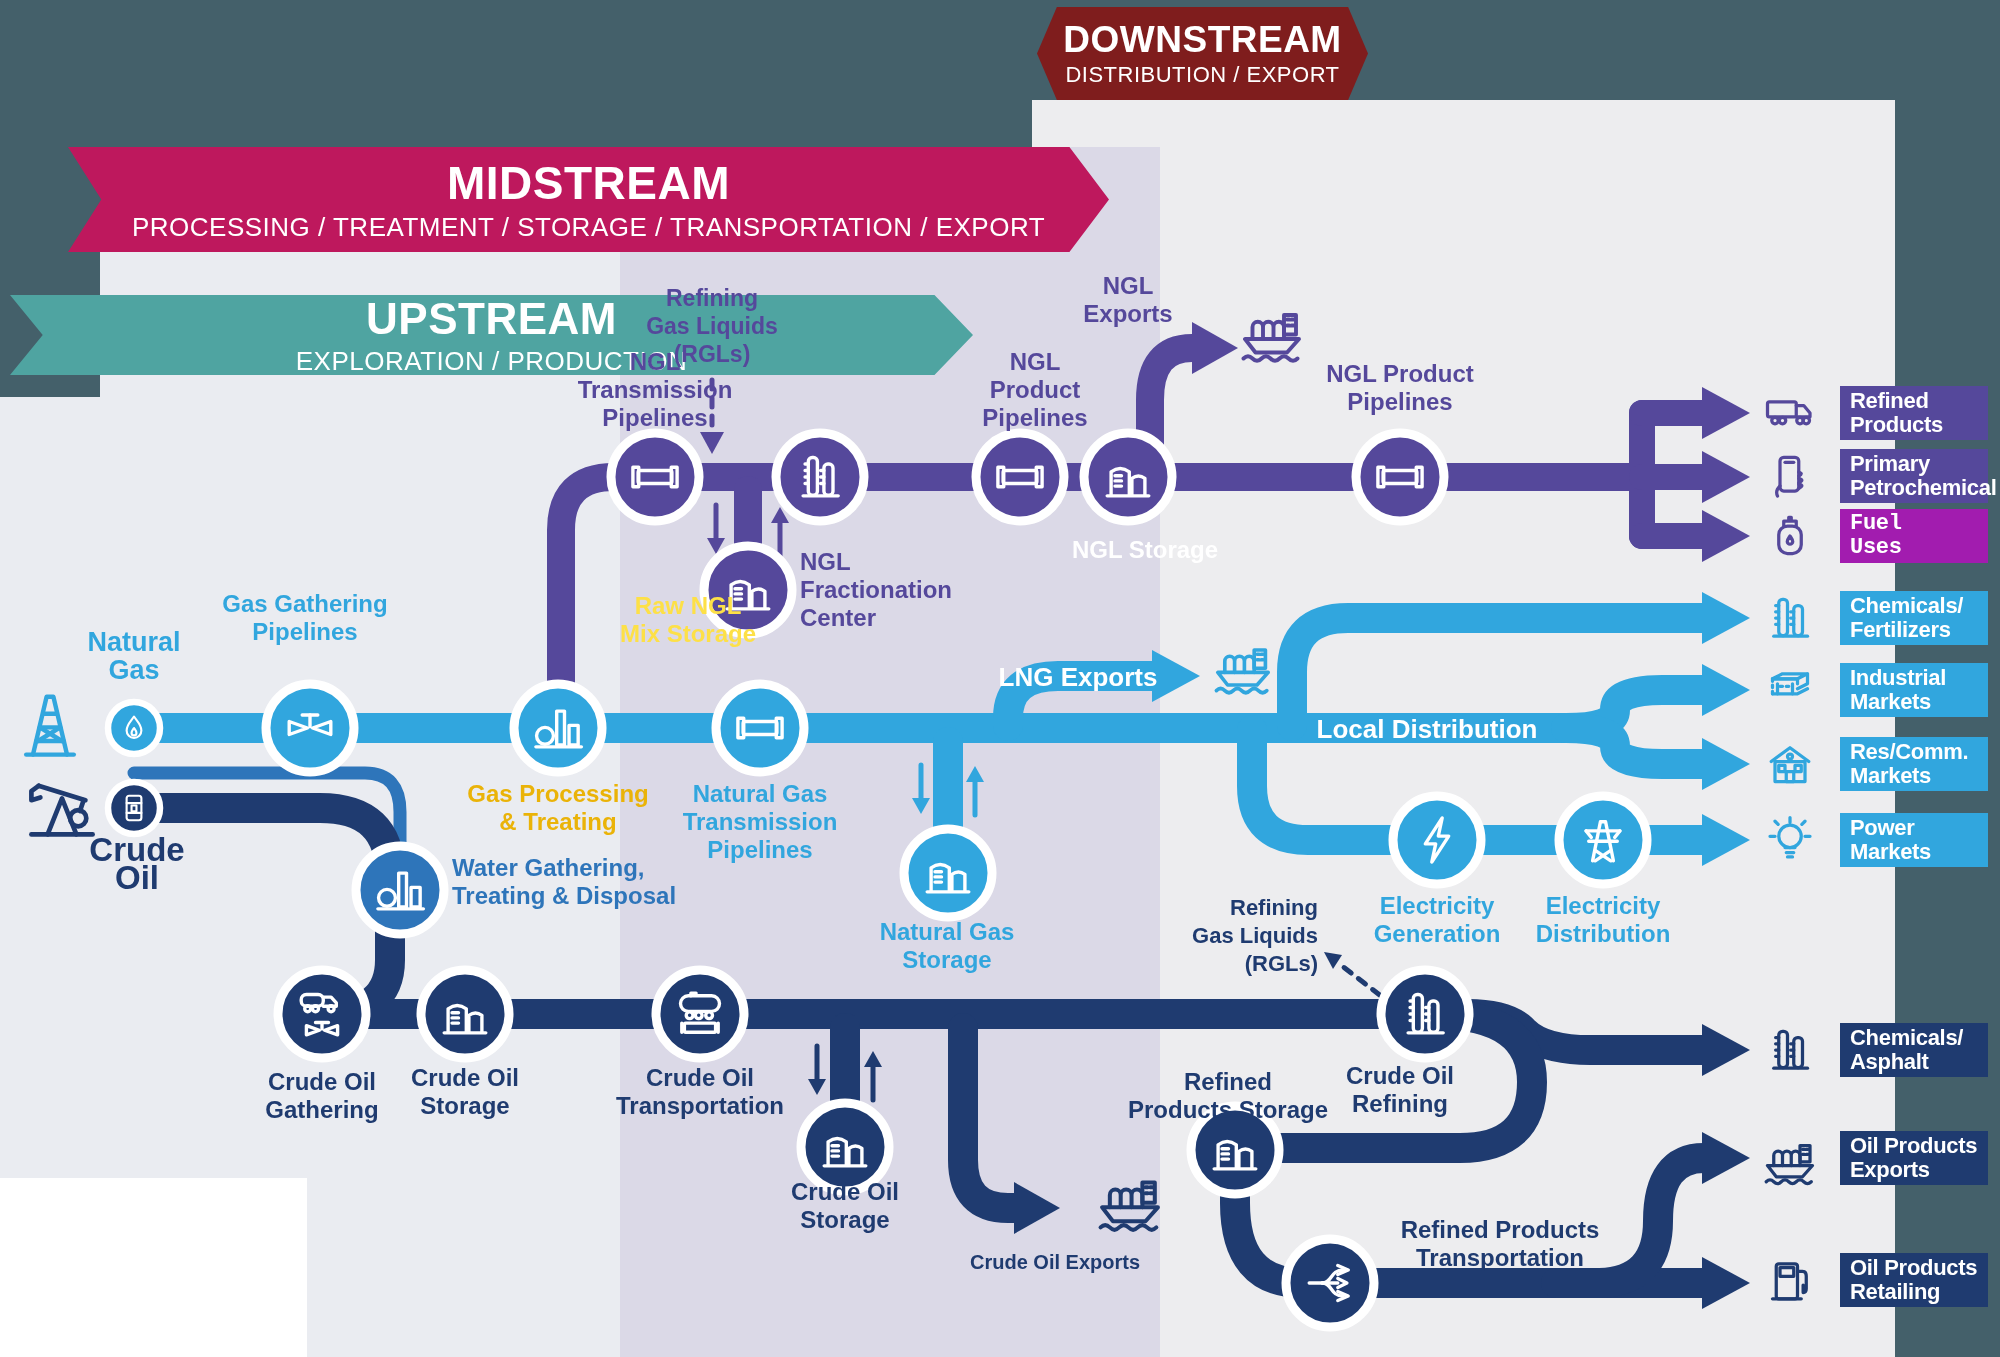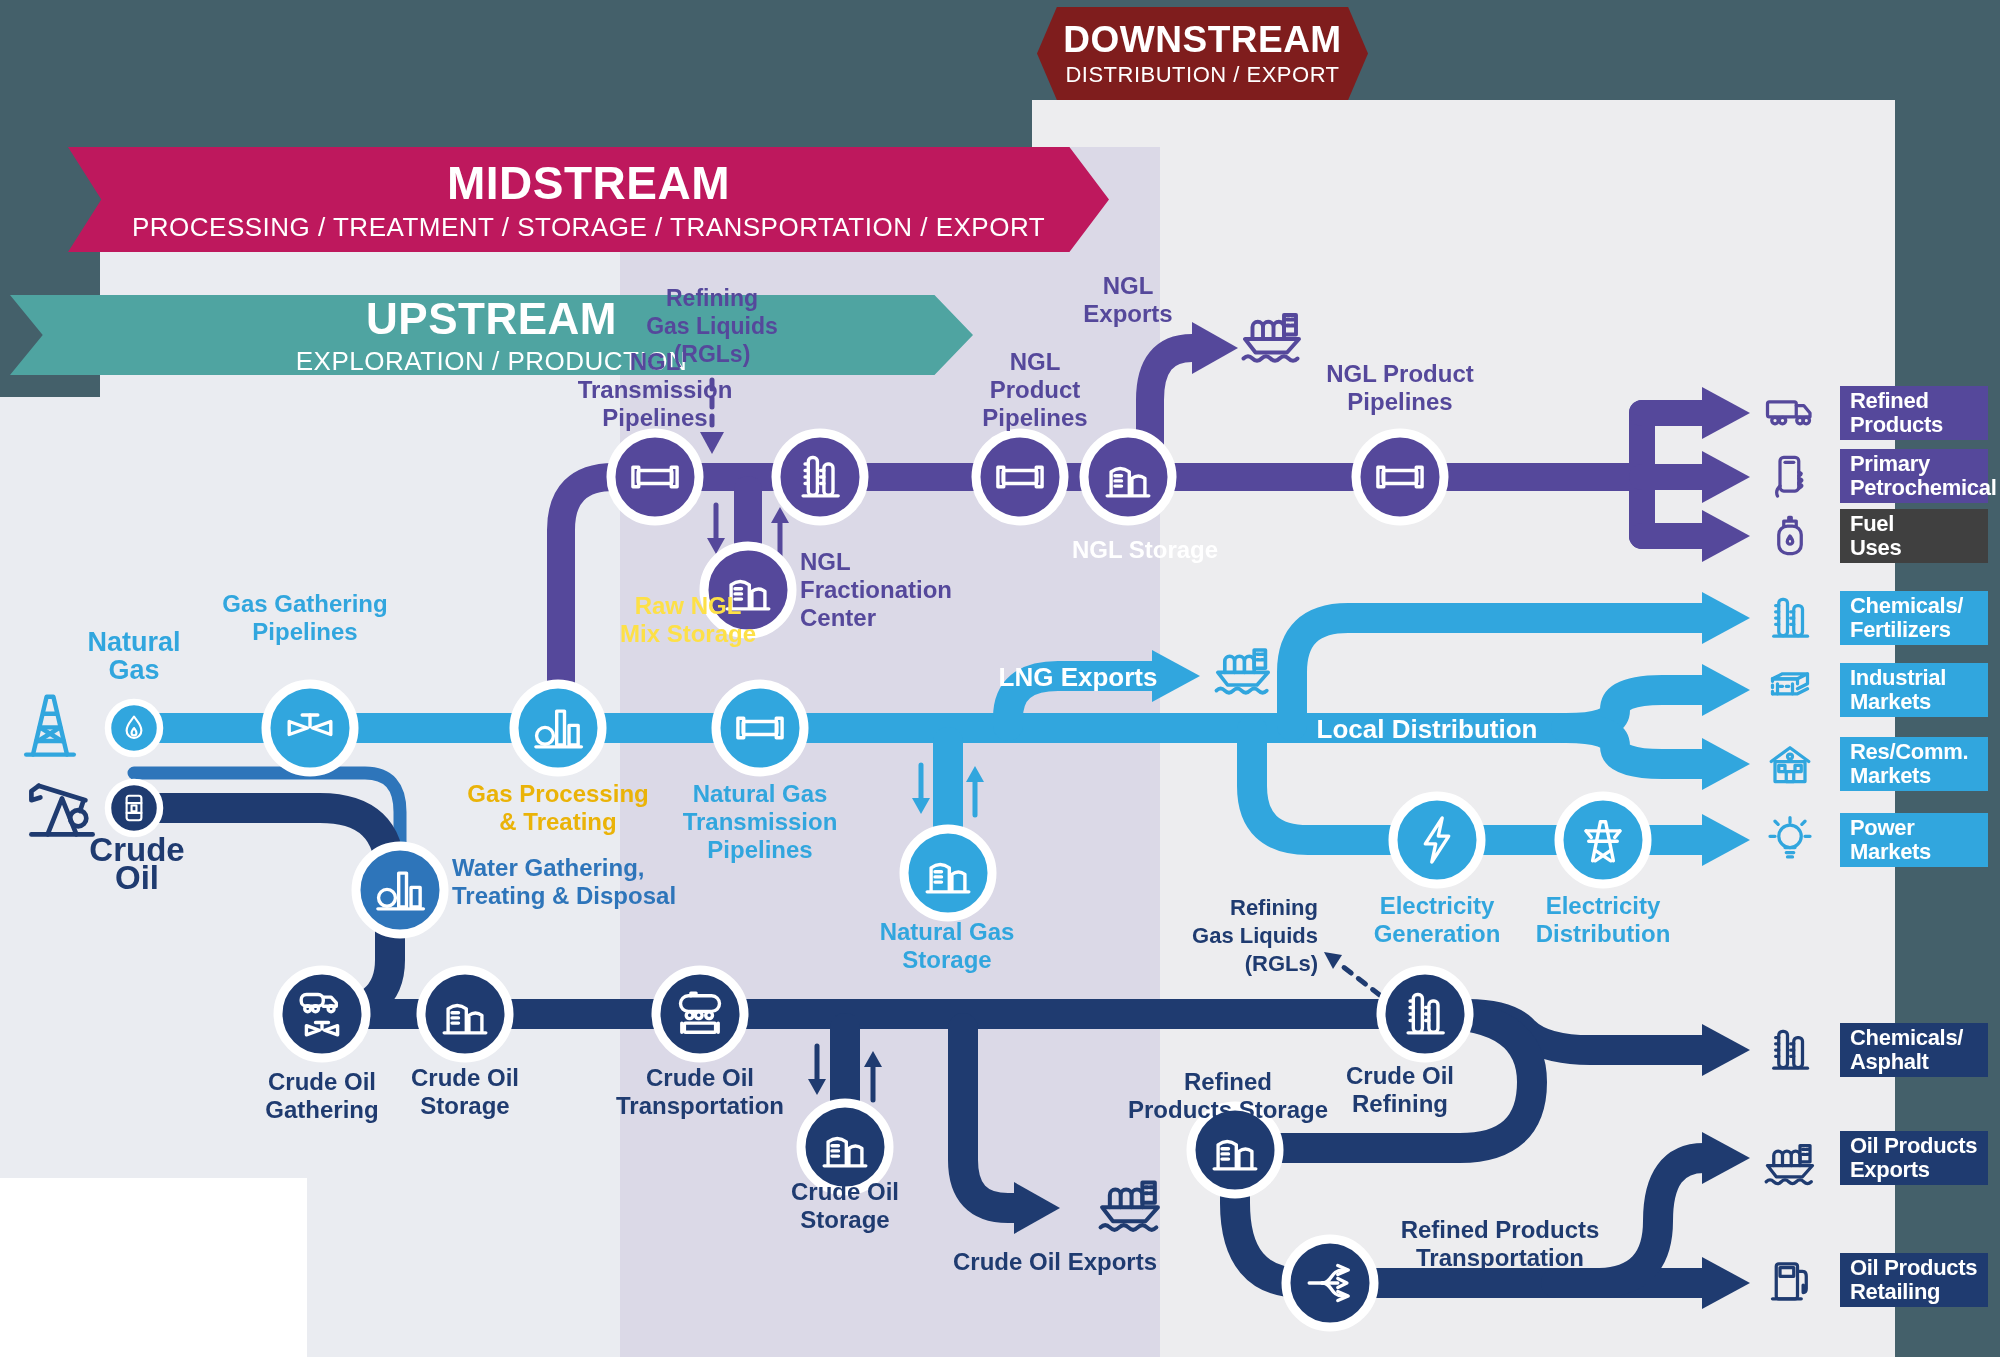--- a/index.html
+++ b/index.html
@@ -470,39 +470,39 @@
       <div class="lbl c" style="left: 137px; top: 836px; color: rgb(31, 59, 112); font-size: 33px;">Crude
 Oil</div>
       <div class="lbl c" style="left: 322px; top: 1068px; color: rgb(31, 59, 112); font-size: 24px;">Crude Oil
 Gathering</div>
       <div class="lbl c" style="left: 465px; top: 1064px; color: rgb(31, 59, 112); font-size: 24px;">Crude Oil
 Storage</div>
       <div class="lbl c" style="left: 700px; top: 1064px; color: rgb(31, 59, 112); font-size: 24px;">Crude Oil
 Transportation</div>
       <div class="lbl c" style="left: 845px; top: 1178px; color: rgb(31, 59, 112); font-size: 24px;">Crude Oil
 Storage</div>
-      <div class="lbl c" style="left: 1055px; top: 1248px; color: rgb(31, 59, 112); font-size: 24px;">Crude Oil Exports</div>
+      <div class="lbl c" style="left: 1055px; top: 1248px; color: rgb(31, 59, 112); font-size: 20px;">Crude Oil Exports</div>
       <div class="lbl c" style="left: 1228px; top: 1068px; color: rgb(31, 59, 112); font-size: 24px;">Refined
 Products Storage</div>
       <div class="lbl c" style="left: 1400px; top: 1062px; color: rgb(31, 59, 112); font-size: 24px;">Crude Oil
 Refining</div>
       <div class="lbl r" style="left: 1318px; top: 894px; color: rgb(31, 59, 112); font-size: 22px;">Refining
 Gas Liquids
 (RGLs)</div>
       <div class="lbl c" style="left: 1500px; top: 1216px; color: rgb(31, 59, 112); font-size: 24px;">Refined Products
 Transportation</div>
       <div class="lbl c" style="left: 1078px; top: 663px; color: rgb(255, 255, 255); font-size: 26px;">LNG Exports</div>
       <div class="lbl c" style="left: 1427px; top: 715px; color: rgb(255, 255, 255); font-size: 26px;">Local Distribution</div>
     </div>
   <div id="markets-layer">
       <div class="mbox" style="top: 386px; background: rgb(85, 72, 155);">Refined
 Products</div>
       <div class="mbox" style="top: 449px; background: rgb(85, 72, 155);">Primary
 Petrochemical</div>
-      <div class="mbox" style="top: 509px; background: #404040;">Fuel
+      <div class="mbox" style="top: 509px; background: #a21caf; font-family: Liberation Mono, monospace;">Fuel
 Uses</div>
       <div class="mbox" style="top: 591px; background: rgb(49, 166, 222);">Chemicals/
 Fertilizers</div>
       <div class="mbox" style="top: 663px; background: rgb(49, 166, 222);">Industrial
 Markets</div>
       <div class="mbox" style="top: 737px; background: rgb(49, 166, 222);">Res/Comm.
 Markets</div>
       <div class="mbox" style="top: 813px; background: rgb(49, 166, 222);">Power
 Markets</div>
       <div class="mbox" style="top: 1023px; background: rgb(31, 59, 112);">Chemicals/

